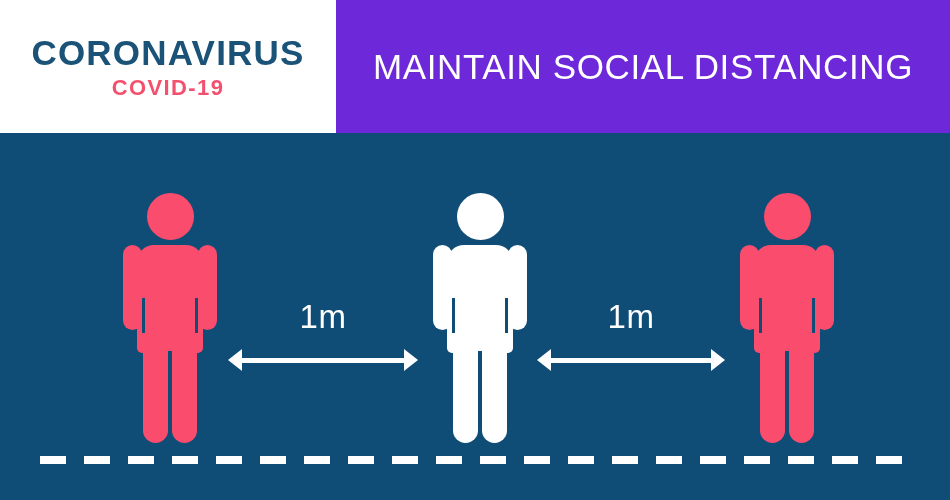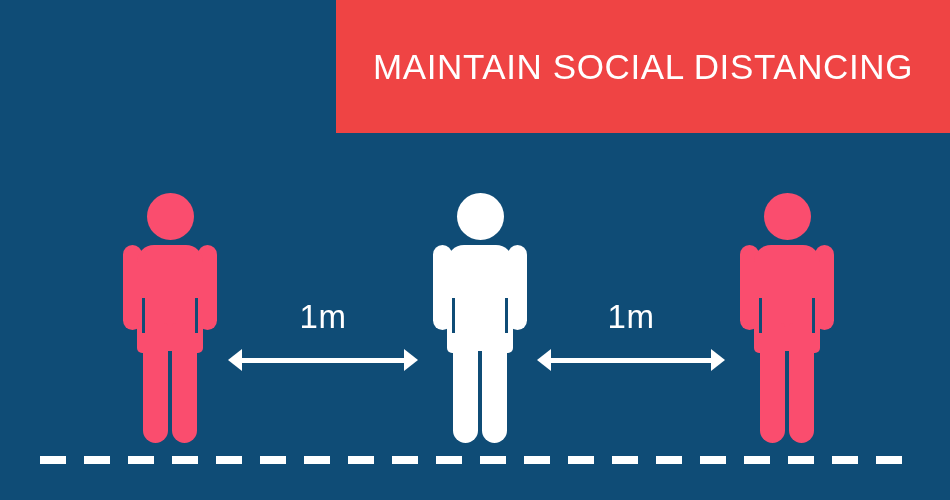--- a/index.html
+++ b/index.html
@@ -18,21 +18,21 @@
   }
   .logo-main{
     color:#1A5278;font-size:35px;font-weight:bold;letter-spacing:1.2px;
     line-height:1;white-space:nowrap;
   }
   .logo-sub{
     color:#F4506E;font-size:22px;font-weight:bold;letter-spacing:1.4px;
     line-height:1;margin-top:7px;white-space:nowrap;
   }
   .header-banner{
-    position:absolute;left:336px;top:0;width:614px;height:133px;background:#ef4444;
+    position:absolute;left:336px;top:0;width:614px;height:133px;background:#6d28d9;
     display:flex;align-items:center;justify-content:center;
   }
   .banner-title{
     color:#FFFFFF;font-size:35px;font-weight:normal;letter-spacing:0.6px;
     white-space:nowrap;line-height:1;
   }
 
   
   .stage{position:absolute;left:0;top:133px;width:950px;height:367px;}
 
@@ -86,20 +86,24 @@
     background:repeating-linear-gradient(to right,#FFFFFF 0 26px,rgba(0,0,0,0) 26px 44px);
   }
 </style>
 </head>
 <body>
 
 <div id="poster">
 
   <div class="header">
 
+    <div class="header-logo-block">
+      <div class="logo-main">CORONAVIRUS</div>
+      <div class="logo-sub">COVID-19</div>
+    </div>
 
     <div class="header-banner">
       <div class="banner-title">MAINTAIN SOCIAL DISTANCING</div>
     </div>
 
   </div>
 
   <div class="stage">
 
     <div class="person p-pink" id="person-left">

